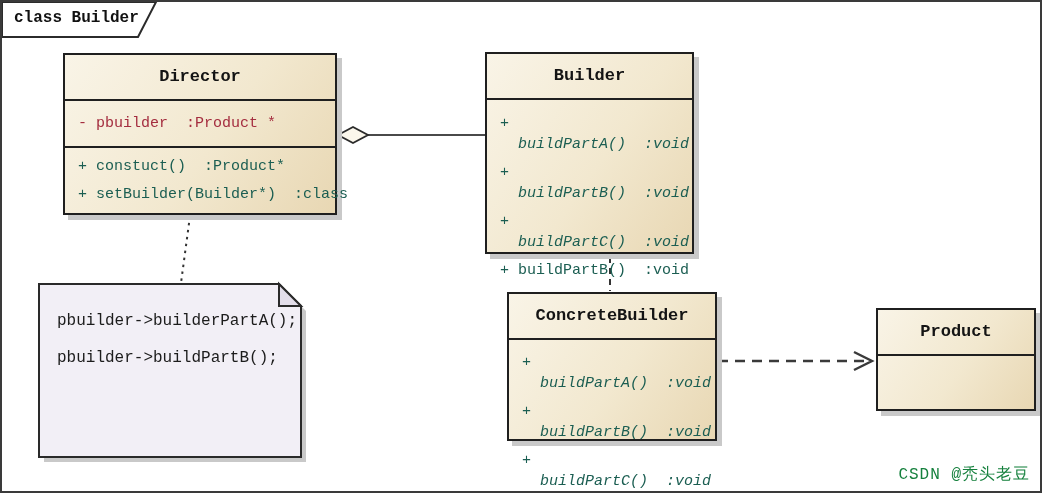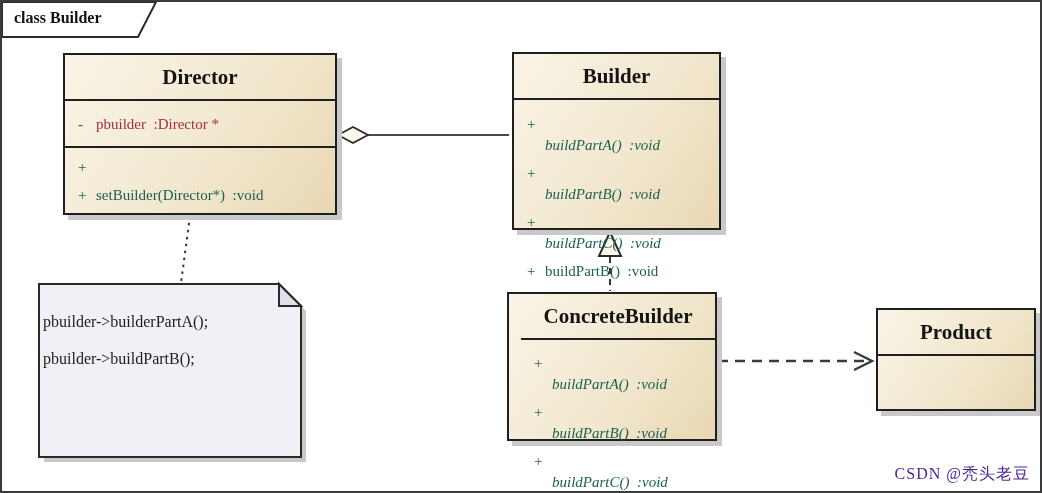--- a/index.html
+++ b/index.html
@@ -2,55 +2,55 @@
 <html><head>
 <meta charset="utf-8">
 <style>
   html,body{margin:0;padding:0;background:#fff;}
   #canvas{
     position:relative;
     width:1042px;height:493px;
     box-sizing:border-box;
     background:#ffffff;
     border:2px solid #3a3a3a;
-    font-family:Liberation Serif, serif;
+    font-family:Liberation Mono, monospace;
     overflow:hidden;
   }
   #wires{position:absolute;left:0;top:0;width:1042px;height:493px;z-index:1;}
   .uml-class{
     position:absolute;z-index:2;box-sizing:border-box;
     border:2px solid #1f1f1f;
     background:linear-gradient(125deg,#f9f4e7 0%,#f2e8cf 55%,#e8d7b3 100%);
     box-shadow:5px 5px 0 #c9c9c9;
   }
   .cls-title{
     height:44px;line-height:44px;text-align:center;
-    font-weight:bold;font-size:21px;color:#141414;
+    font-weight:bold;font-size:17px;color:#141414;
     border-bottom:2px solid #1f1f1f;
   }
   .sec-attrs{height:45px;border-bottom:2px solid #1f1f1f;display:flex;align-items:center;}
   .sec-methods{padding-top:7px;}
   .member{display:flex;font-size:15px;line-height:28px;}
   .attr-row .vis,.attr-row .sig{color:#a42d3f;}
   .method .vis,.method .sig{color:#1b5e52;}
   .vis{flex:0 0 31px;padding-left:13px;box-sizing:border-box;}
   .sig{white-space:pre;}
   .abstract{font-style:italic;margin-top:21px;}
   #tab-label{
     position:absolute;left:12px;top:7px;z-index:3;
     font-weight:bold;font-size:16px;color:#111;
   }
   #note-text{
     position:absolute;left:37px;top:282px;width:262px;height:141px;z-index:2;
-    box-sizing:border-box;padding:19px 10px 0 4px;
+    box-sizing:border-box;padding:19px 10px 0 18px;
   }
   .note-line{font-size:16px;line-height:37px;color:#1c1c1c;white-space:pre;}
   #watermark{
     position:absolute;right:10px;top:462px;z-index:3;
-    font-size:16px;color:#4c1d95;letter-spacing:1px;
+    font-size:16px;color:#15803d;letter-spacing:1px;
   }
 </style>
 </head>
 <body>
 
 <div id="canvas">
 
   <svg id="wires" viewBox="0 0 1042 493">
 
     <polygon points="0,0 154,0 136,35 0,35" fill="#ffffff" stroke="#2b2b2b" stroke-width="2"></polygon>
@@ -72,35 +72,36 @@
     <polyline points="852,350 870,359 852,368" fill="none" stroke="#3a3a3a" stroke-width="2.4"></polyline>
   </svg>
 
   <div id="tab-label">class Builder</div>
 
   <div class="uml-class" style="left:61px;top:51px;width:274px;height:162px;">
     <div class="cls-title">Director</div>
     <div class="sec-attrs">
       <div class="member attr-row">
         <span class="vis">-</span>
-        <span class="sig">pbuilder  :Director *</span>
+        <span class="sig">pbuilder  :Product *</span>
       </div>
     </div>
     <div class="sec-methods" style="padding-top:5px;">
       <div class="member method">
         <span class="vis">+</span>
+        <span class="sig">constuct()  :Product*</span>
       </div>
       <div class="member method">
         <span class="vis">+</span>
-        <span class="sig">setBuilder(Director*)  :void</span>
+        <span class="sig">setBuilder(Builder*)  :class</span>
       </div>
     </div>
   </div>
 
-  <div class="uml-class" style="left:510px;top:50px;width:209px;height:178px;">
+  <div class="uml-class" style="left:483px;top:50px;width:209px;height:202px;">
     <div class="cls-title">Builder</div>
     <div class="sec-methods" style="padding-top:10px;">
       <div class="member method">
         <span class="vis">+</span>
         <span class="sig abstract">buildPartA()  :void</span>
       </div>
       <div class="member method">
         <span class="vis">+</span>
         <span class="sig abstract">buildPartB()  :void</span>
       </div>
@@ -108,21 +109,21 @@
         <span class="vis">+</span>
         <span class="sig abstract">buildPartC()  :void</span>
       </div>
       <div class="member method">
         <span class="vis">+</span>
         <span class="sig">buildPartB()  :void</span>
       </div>
     </div>
   </div>
 
-  <div class="uml-class" style="left:505px;top:290px;width:210px;height:149px;padding-left:12px;">
+  <div class="uml-class" style="left:505px;top:290px;width:210px;height:149px;">
     <div class="cls-title">ConcreteBuilder</div>
     <div class="sec-methods" style="padding-top:9px;">
       <div class="member method">
         <span class="vis">+</span>
         <span class="sig abstract">buildPartA()  :void</span>
       </div>
       <div class="member method">
         <span class="vis">+</span>
         <span class="sig abstract">buildPartB()  :void</span>
       </div>

